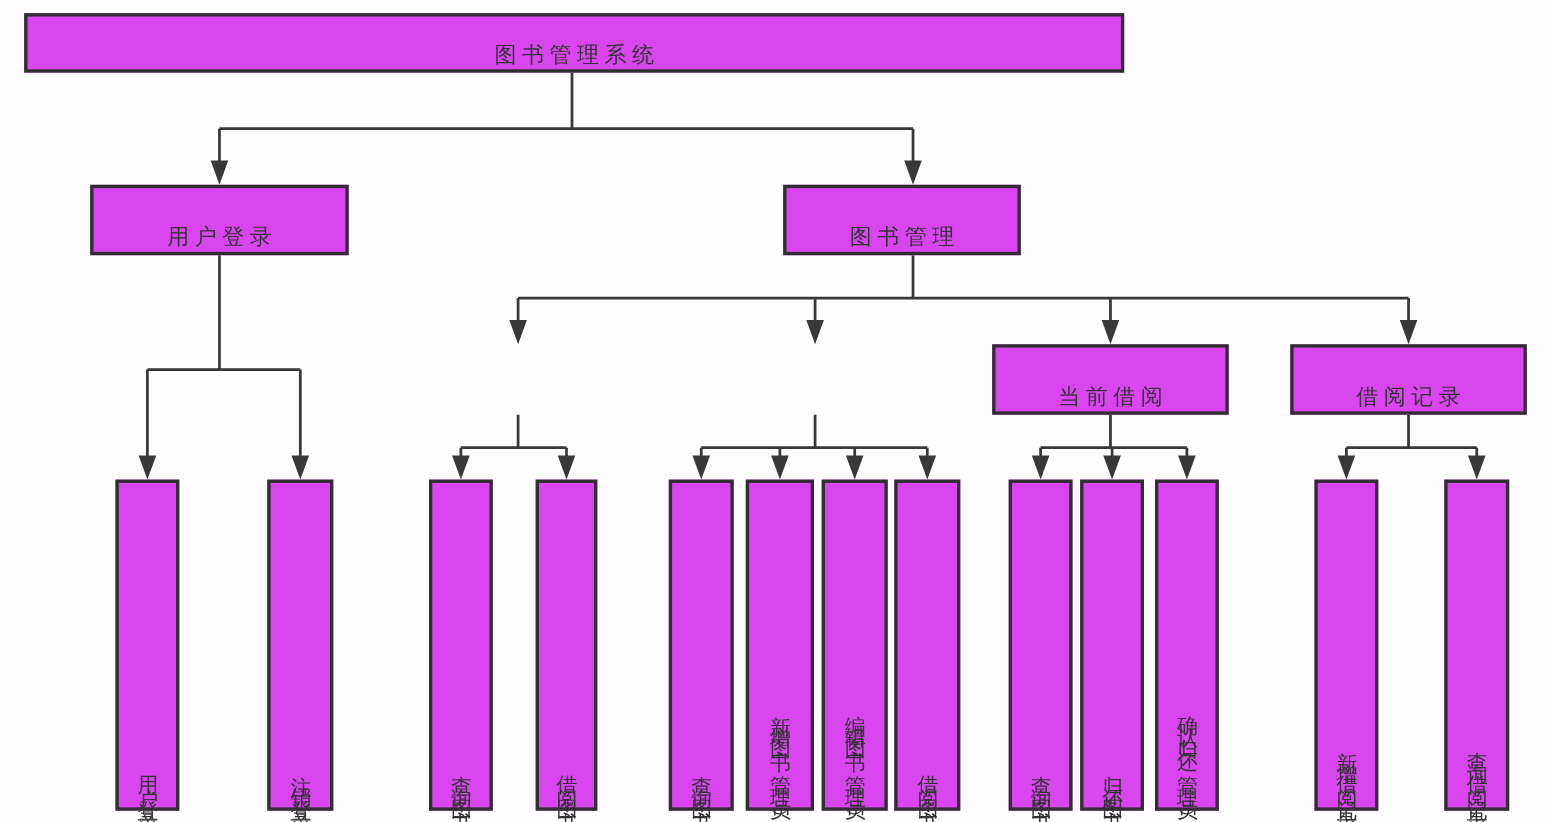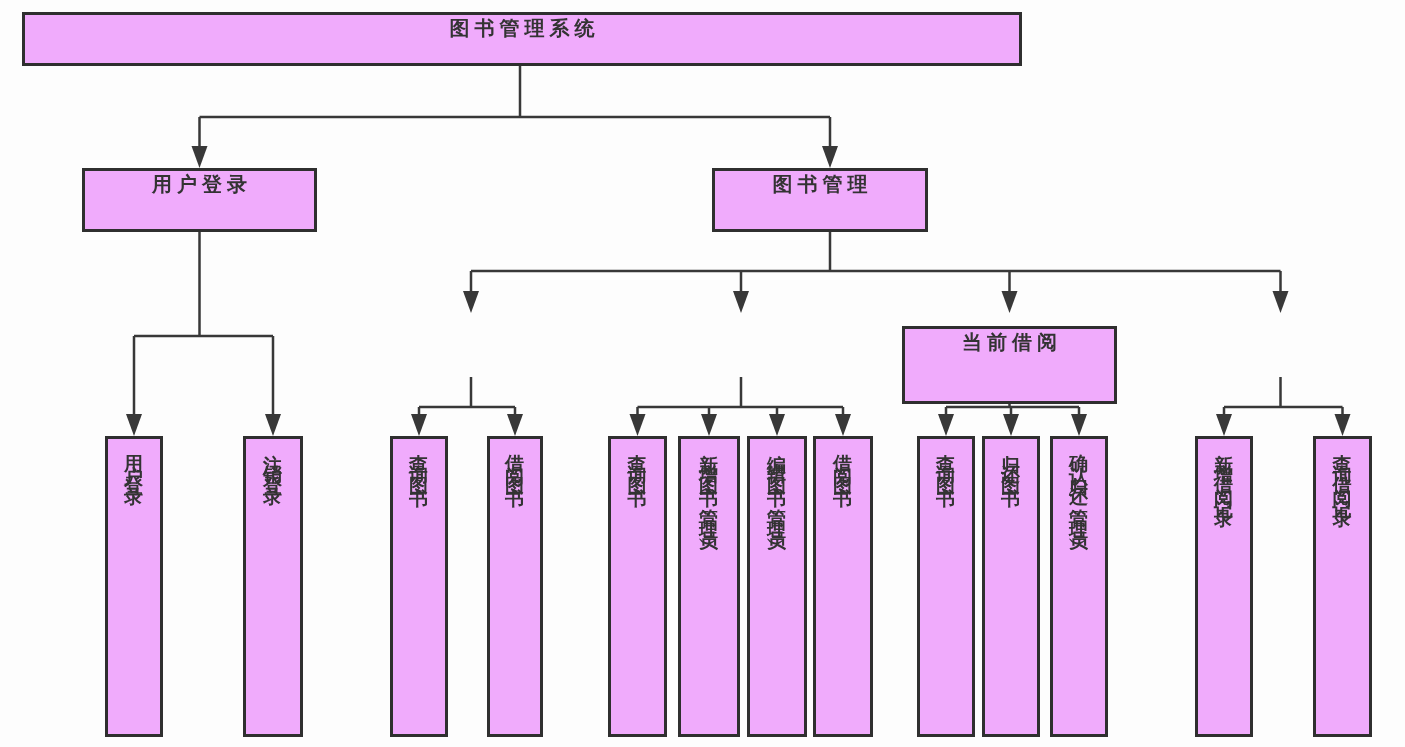--- a/index.html
+++ b/index.html
@@ -18,27 +18,26 @@
     color: var(--text);
     overflow: hidden;
   }
   .canvas { position: absolute; inset: 0; }
   svg.connectors { position: absolute; left: 0; top: 0; width: 1405px; height: 747px; }
   svg.connectors path { stroke: var(--line); stroke-width: 2.5; fill: none; }
   svg.connectors polygon { fill: var(--line); stroke: none; }
 
   .node {
     position: absolute;
-    background: #f0abfc;
+    background: #d946ef;
     border: 3px solid var(--box-border);
     display: flex;
-    align-items: flex-start;
+    align-items: flex-end;
     justify-content: center;
     color: var(--text);
-    font-weight: bold;
   }
   .node .label {
     font-size: 20px;
     letter-spacing: 5px;
     text-indent: 5px; 
     white-space: nowrap;
   }
   .node.leaf .label {
     writing-mode: vertical-rl;
     text-orientation: mixed;
@@ -47,21 +46,21 @@
     text-indent: 0;
     white-space: normal;
     line-height: 1;
   }
   
   .root   { left: 22px;   top: 12px;  width: 1000px; height: 54px; }
   .n-user { left: 82px;   top: 168px; width: 235px;  height: 64px; }
   .n-book { left: 712px;  top: 168px; width: 216px;  height: 64px; }
   .n-l3a  { left: 362px;  top: 313px; width: 218px;  height: 64px; }
   .n-l3b  { left: 632px;  top: 313px; width: 218px;  height: 64px; }
-  .n-l3c  { left: 902px;  top: 326px; width: 215px;  height: 78px; }
+  .n-l3c  { left: 902px;  top: 313px; width: 215px;  height: 64px; }
   .n-l3d  { left: 1173px; top: 313px; width: 215px;  height: 64px; }
   .leaf   { top: 436px; height: 301px; }
   .lf0  { left: 105px;  width: 58px; }
   .lf1  { left: 243px;  width: 60px; }
   .lf2  { left: 390px;  width: 58px; }
   .lf3  { left: 487px;  width: 56px; }
   .lf4  { left: 608px;  width: 59px; }
   .lf5  { left: 678px;  width: 62px; }
   .lf6  { left: 747px;  width: 60px; }
   .lf7  { left: 813px;  width: 60px; }
@@ -144,20 +143,23 @@
   <div class="node n-user">
     <span class="label">用户登录</span>
   </div>
   <div class="node n-book">
     <span class="label">图书管理</span>
   </div>
 
   <div class="node n-l3c">
     <span class="label">当前借阅</span>
   </div>
+  <div class="node n-l3d">
+    <span class="label">借阅记录</span>
+  </div>
 
   <div class="node leaf lf0">
     <span class="label">用户登录</span>
   </div>
   <div class="node leaf lf1">
     <span class="label">注销登录</span>
   </div>
 
   <div class="node leaf lf2">
     <span class="label">查询图书</span>

